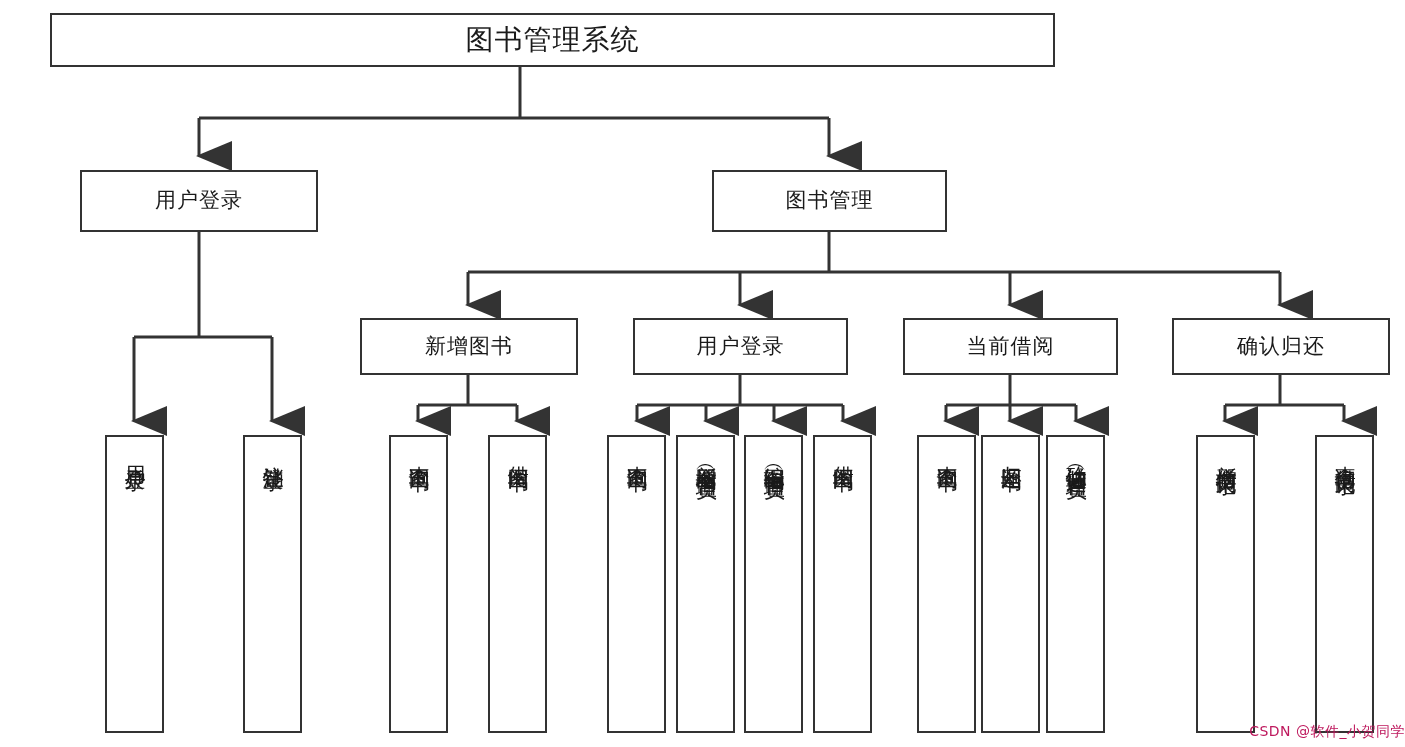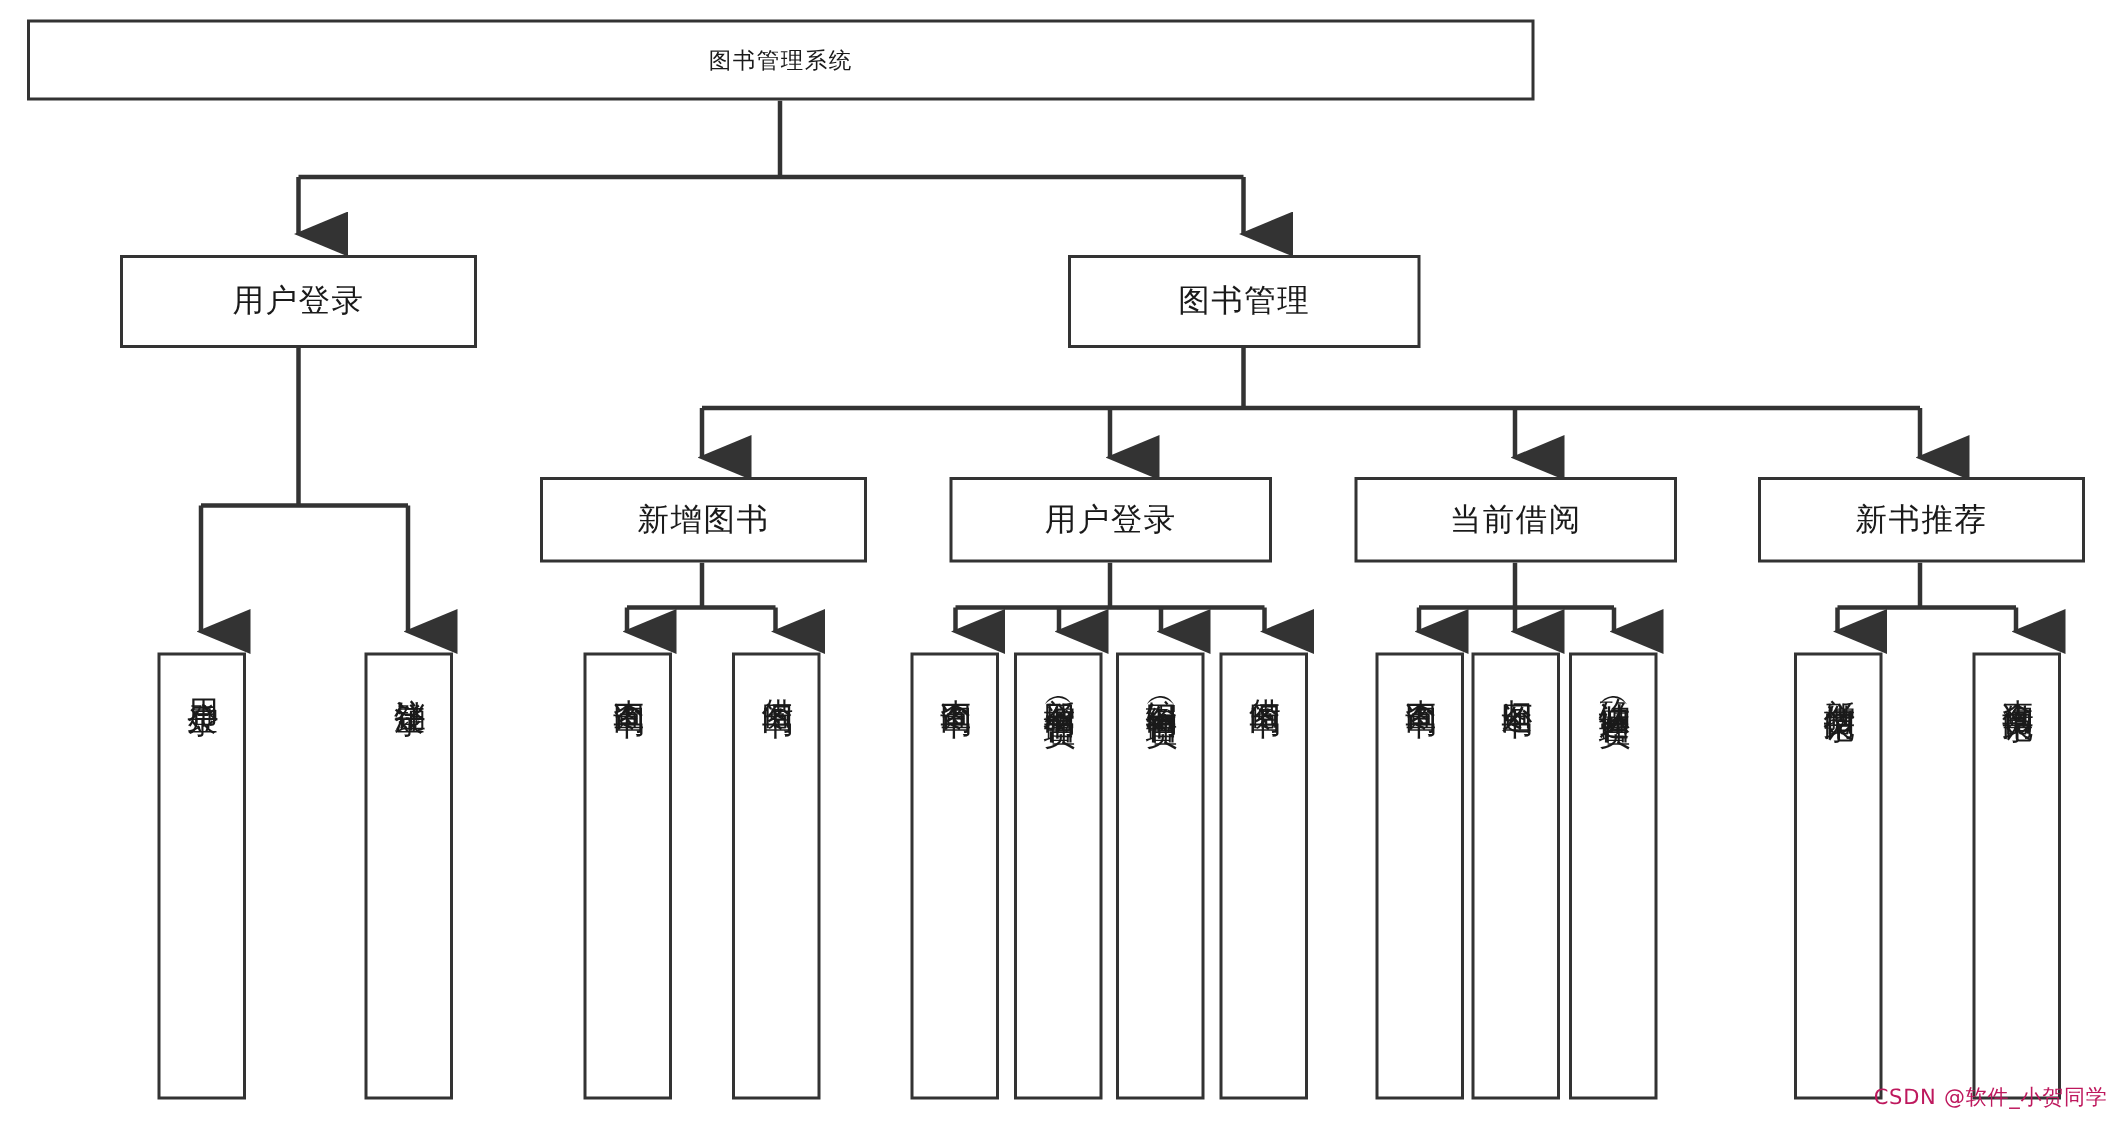--- a/index.html
+++ b/index.html
@@ -33,21 +33,22 @@
     align-items: center;
     justify-content: center;
     color: #1a1a1a;
   }
   .node.h {
     font-size: 21px;
     line-height: 1.2;
     letter-spacing: 1px;
   }
   .node.root {
-    font-size: 15px;
+    font-size: 28px;
+    margin-left: 32px;
   }
   .node.leaf {
     align-items: flex-start;
     justify-content: center;
     padding-top: 12px;
   }
   .vtext {
     writing-mode: vertical-rl;
     text-orientation: upright;
     -webkit-writing-mode: vertical-rl;
@@ -138,21 +139,21 @@
   <div class="node h" style="left:360px; top:318px; width:218px; height:57px;">
     <span>新增图书</span>
   </div>
   <div class="node h" style="left:633px; top:318px; width:215px; height:57px;">
     <span>用户登录</span>
   </div>
   <div class="node h" style="left:903px; top:318px; width:215px; height:57px;font-family:Liberation Serif, serif;">
     <span>当前借阅</span>
   </div>
   <div class="node h" style="left:1172px; top:318px; width:218px; height:57px;">
-    <span>新书推荐</span>
+    <span>确认归还</span>
   </div>
 
   <div class="node leaf" style="left:105px; top:435px; width:59px; height:298px;">
     <span class="vtext">用户登录</span>
   </div>
   <div class="node leaf" style="left:243px; top:435px; width:59px; height:298px;">
     <span class="vtext">注销登录</span>
   </div>
 
   <div class="node leaf" style="left:389px; top:435px; width:59px; height:298px;">

